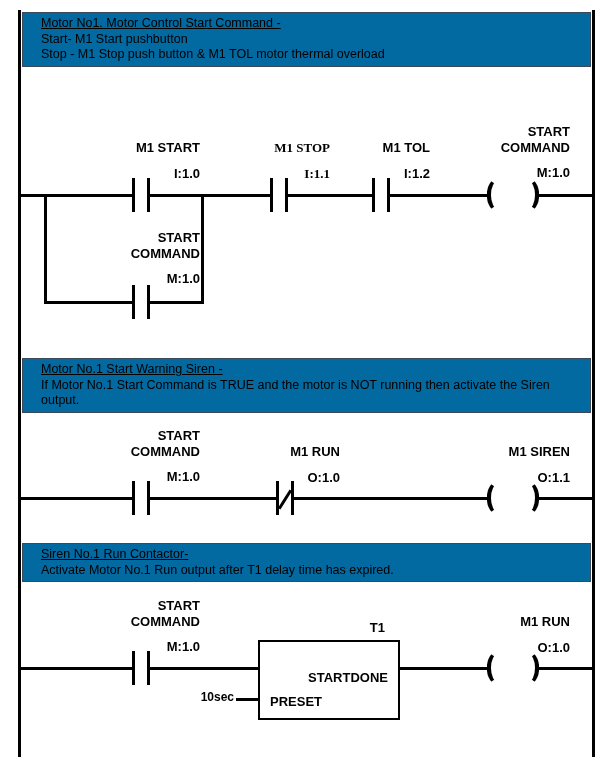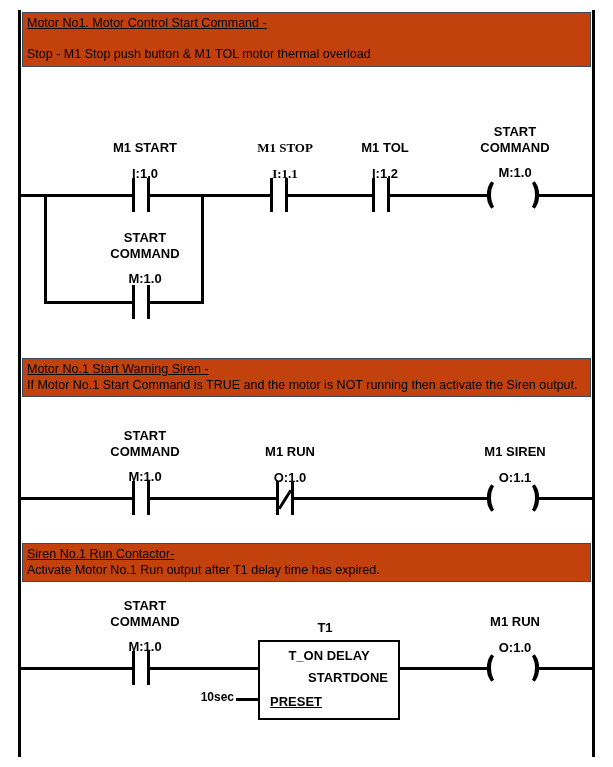--- a/index.html
+++ b/index.html
@@ -24,23 +24,23 @@
     width: 3px;
     background: #000;
   }
   .rail-left { left: 18px; }
   .rail-right { right: 18px; }
 
   .comment-box {
     position: absolute;
     left: 22px;
     right: 22px;
-    background: #c2410c;
+    background: #0369a1;
     border: 1px solid #3a4a5a;
-    padding: 3px 4px;
+    padding: 3px 18px;
     font-size: 12.5px;
     line-height: 1.25;
     color: #000;
   }
   .comment-title {
     text-decoration: underline;
   }
 
   .rung-wire {
     position: absolute;
@@ -48,21 +48,21 @@
     background: #000;
   }
   .vwire {
     position: absolute;
     width: 3px;
     background: #000;
   }
 
   .label-block {
     position: absolute;
-    text-align: center;
+    text-align: right;
     font-size: 13px;
     font-weight: bold;
     line-height: 1.2;
     color: #000;
   }
   .label-block .addr {
     display: block;
     font-weight: bold;
     margin-top: 10px;
   }
@@ -166,21 +166,21 @@
 </style>
 </head>
 <body>
 
 <div class="diagram">
   <div class="rail-left"></div>
   <div class="rail-right"></div>
 
   <div class="comment-box" style="top:12px;">
     <span class="comment-title">Motor No1. Motor Control Start Command -</span><br>
-    <br>
+    <span>Start- M1 Start pushbutton</span><br>
     <span>Stop - M1 Stop push button &amp; M1 TOL motor thermal overload</span>
   </div>
 
   <div class="label-block" style="left:90px; top:140px; width:110px;">
     <span>M1 START</span>
     <span class="addr">I:1.0</span>
   </div>
   <div class="label-block" style="left:240px; top:140px; width:90px;font-family:Liberation Serif, serif;">
     <span>M1 STOP</span>
     <span class="addr">I:1.1</span>
@@ -284,28 +284,25 @@
   </div>
 
   <div class="rung-wire" style="left:21px; top:667px; width:111px;"></div>
   <div class="no-contact" style="left:132px; top:653px; width:18px;">
     <div class="bar l"></div>
       <div class="bar r"></div>
   </div>
   <div class="rung-wire" style="left:150px; top:667px; width:108px;"></div>
 
   <div class="timer-box" style="left:258px; top:640px; width:142px; height:80px;">
-    <div class="row" style="top:6px; justify-content:center;">
-      <span>T_ON DELAY</span>
-    </div>
     <div class="row" style="top:28px;">
       <span>START</span>
       <span>DONE</span>
     </div>
-    <div class="row" style="top:52px; justify-content:flex-start;text-decoration:underline;">
+    <div class="row" style="top:52px; justify-content:flex-start;">
       <span>PRESET</span>
     </div>
   </div>
 
   <div class="rung-wire" style="left:400px; top:667px; width:90px;"></div>
   <div class="coil" style="left:490px; top:651px; width:46px;">
     <div class="arc l"></div>
       <div class="arc r"></div>
   </div>
   <div class="rung-wire" style="left:536px; top:667px; width:56px;"></div>

